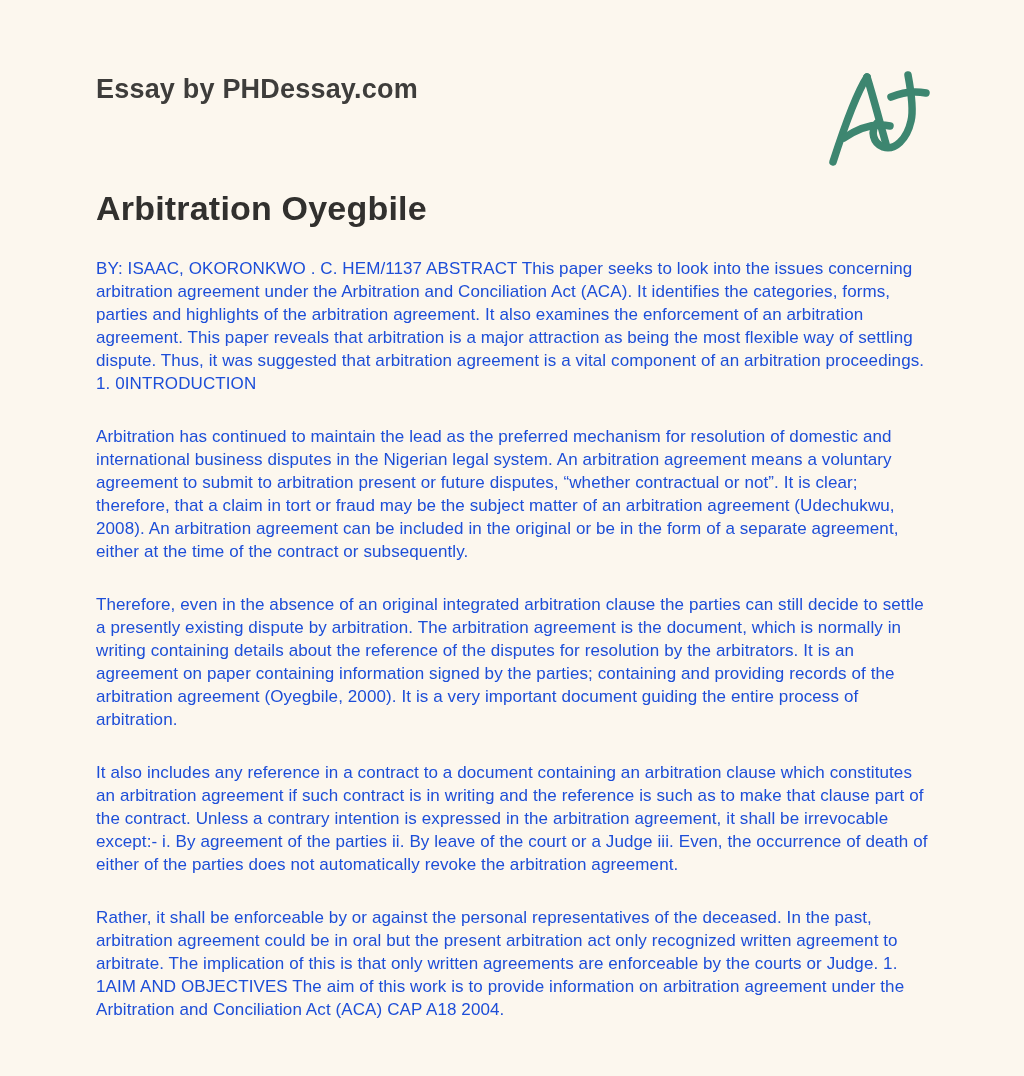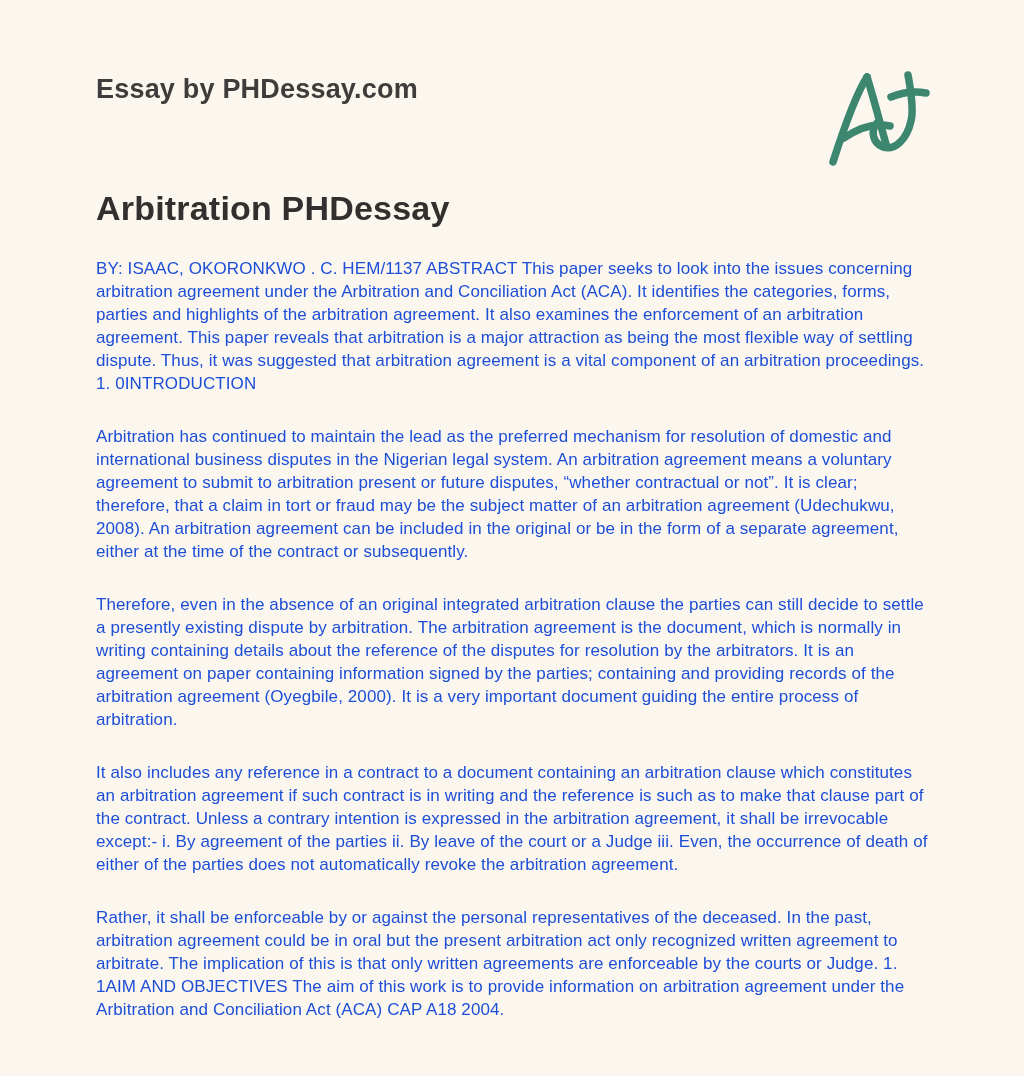--- a/index.html
+++ b/index.html
@@ -76,21 +76,21 @@
 
         <path d="M 24,70 C 40,59 56,55 70,58"></path>
 
         <path d="M 71,29 C 83,24 96,23 106,25"></path>
 
         <path d="M 88,7 C 91,23 94,41 91,53 C 87,71 75,83 63,79 C 53,75 50,63 57,55"></path>
       </g>
     </svg>
   </div>
 
-  <h1 class="doc-title">Arbitration PHDessay</h1>
+  <h1 class="doc-title">Arbitration Oyegbile</h1>
 
   <div class="essay-body">
     <p>BY: ISAAC, OKORONKWO . C. HEM/1137 ABSTRACT This paper seeks to look into the issues concerning arbitration agreement under the Arbitration and Conciliation Act (ACA). It identifies the categories, forms, parties and highlights of the arbitration agreement. It also examines the enforcement of an arbitration agreement. This paper reveals that arbitration is a major attraction as being the most flexible way of settling dispute. Thus, it was suggested that arbitration agreement is a vital component of an arbitration proceedings. 1. 0INTRODUCTION</p>
     <p>Arbitration has continued to maintain the lead as the preferred mechanism for resolution of domestic and international business disputes in the Nigerian legal system. An arbitration agreement means a voluntary agreement to submit to arbitration present or future disputes, “whether contractual or not”. It is clear; therefore, that a claim in tort or fraud may be the subject matter of an arbitration agreement (Udechukwu, 2008). An arbitration agreement can be included in the original or be in the form of a separate agreement, either at the time of the contract or subsequently.</p>
     <p>Therefore, even in the absence of an original integrated arbitration clause the parties can still decide to settle a presently existing dispute by arbitration. The arbitration agreement is the document, which is normally in writing containing details about the reference of the disputes for resolution by the arbitrators. It is an agreement on paper containing information signed by the parties; containing and providing records of the arbitration agreement (Oyegbile, 2000). It is a very important document guiding the entire process of arbitration.</p>
     <p>It also includes any reference in a contract to a document containing an arbitration clause which constitutes an arbitration agreement if such contract is in writing and the reference is such as to make that clause part of the contract. Unless a contrary intention is expressed in the arbitration agreement, it shall be irrevocable except:- i. By agreement of the parties ii. By leave of the court or a Judge iii. Even, the occurrence of death of either of the parties does not automatically revoke the arbitration agreement.</p>
     <p>Rather, it shall be enforceable by or against the personal representatives of the deceased. In the past, arbitration agreement could be in oral but the present arbitration act only recognized written agreement to arbitrate. The implication of this is that only written agreements are enforceable by the courts or Judge. 1. 1AIM AND OBJECTIVES The aim of this work is to provide information on arbitration agreement under the Arbitration and Conciliation Act (ACA) CAP A18 2004.</p>
 
   </div>
 

